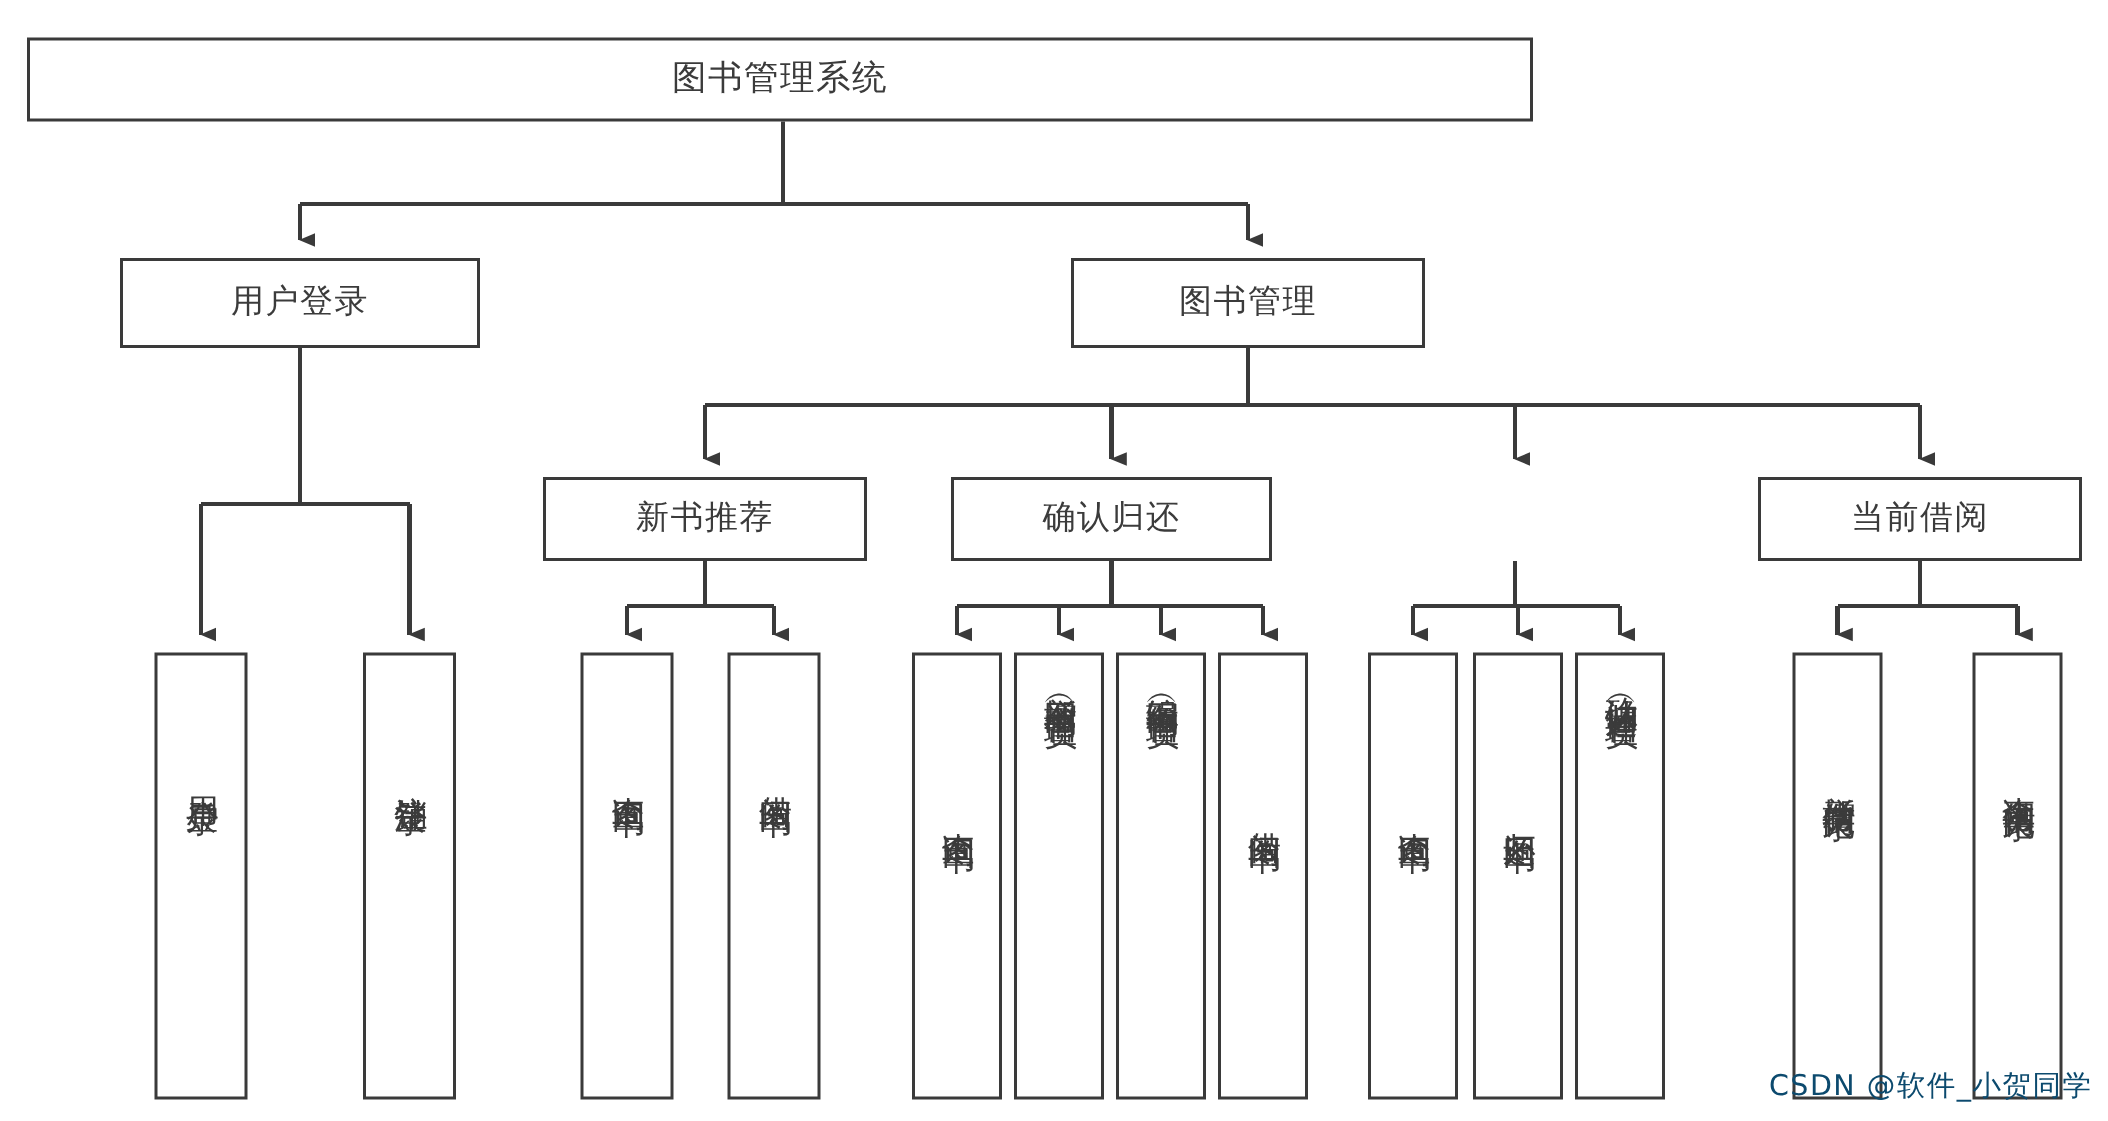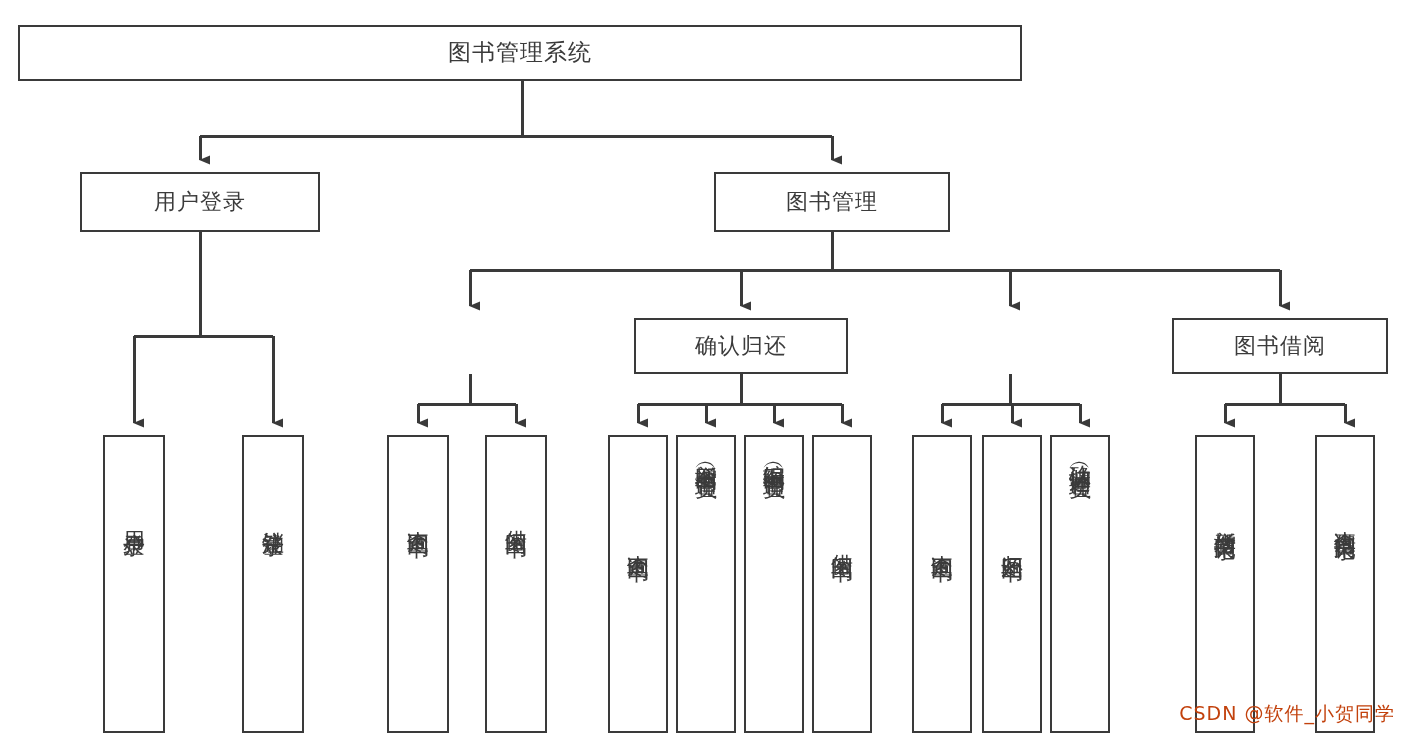--- a/index.html
+++ b/index.html
@@ -64,23 +64,23 @@
   }
   .leaf-tall .vtext {
     margin-top: 6px;
   }
   .leaf-short .vtext {
     margin-top: 96px;
   }
   .watermark {
     position: absolute;
     right: 10px;
-    bottom: 20px;
+    bottom: 10px;
     font-size: 19px;
-    color: #c2410c;
+    color: #0c4a6e;
     letter-spacing: 1px;
     white-space: nowrap;
     user-select: none;
   }
 </style>
 </head>
 <body>
 
 <div id="canvas">
 
@@ -138,25 +138,28 @@
     <span>图书管理系统</span>
   </div>
 
   <div class="node node-h" style="left:80px; top:172px; width:240px; height:60px;">
     <span>用户登录</span>
   </div>
   <div class="node node-h" style="left:714px; top:172px; width:236px; height:60px;">
     <span>图书管理</span>
   </div>
 
+  <div class="node node-h" style="left:362px; top:318px; width:216px; height:56px;">
+    <span>新书推荐</span>
+  </div>
   <div class="node node-h" style="left:634px; top:318px; width:214px; height:56px;">
     <span>确认归还</span>
   </div>
   <div class="node node-h" style="left:1172px; top:318px; width:216px; height:56px;">
-    <span>图书借阅</span>
+    <span>当前借阅</span>
   </div>
 
   <div class="node node-leaf leaf-mid" style="left:103px; top:435px; width:62px; height:298px;">
     <span class="vtext">用户登录</span>
   </div>
   <div class="node node-leaf leaf-mid" style="left:242px; top:435px; width:62px; height:298px;">
     <span class="vtext">注销登录</span>
   </div>
 
   <div class="node node-leaf leaf-mid" style="left:387px; top:435px; width:62px; height:298px;">

